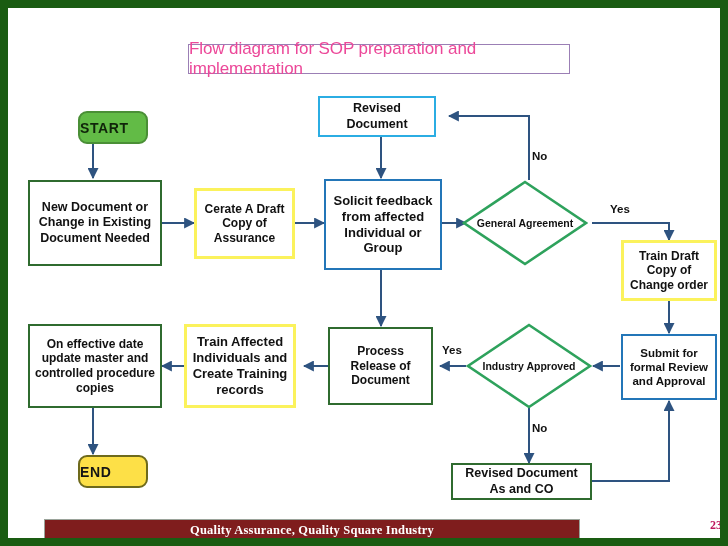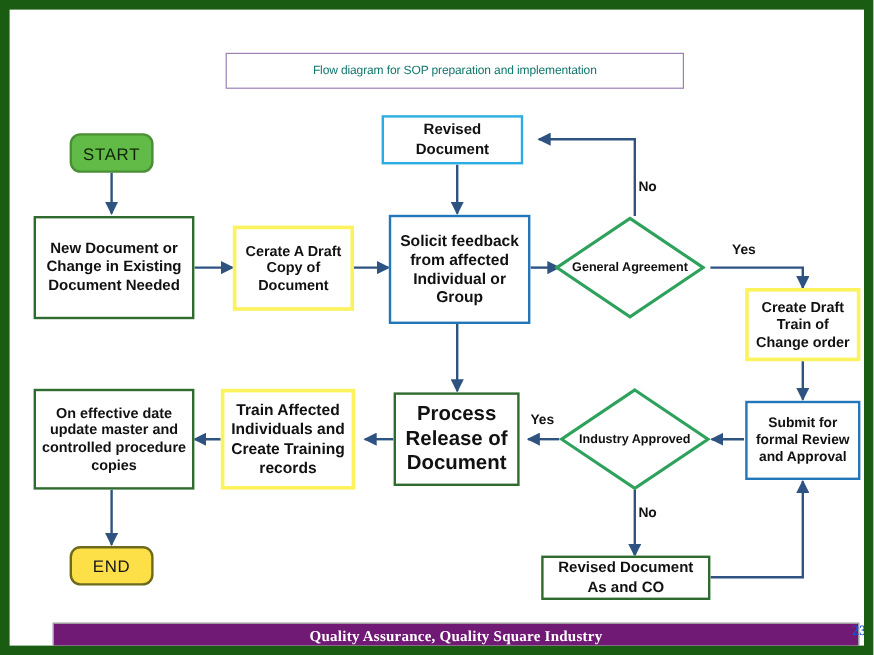--- a/index.html
+++ b/index.html
@@ -40,22 +40,22 @@
     position: absolute;
     left: 180px;
     top: 36px;
     width: 380px;
     height: 28px;
     border: 1px solid #9b7fb5;
     background: #ffffff;
     display: flex;
     align-items: center;
     justify-content: center;
-    font-size: 10px;
-    color: #0f766e;
+    font-size: 17px;
+    color: #ec4899;
     letter-spacing: -0.1px;
   }
   
   .node {
     position: absolute;
     box-sizing: border-box;
     display: flex;
     align-items: center;
     justify-content: center;
     text-align: center;
@@ -68,24 +68,24 @@
   .node.green    { border: 2px solid #2f6b2f; }
   .node.yellow   { border: 3px solid #fbf25c; }
   .node.blue     { border: 2px solid #2376b8; }
   .node.ltblue   { border: 2px solid #2bade3; }
 
   .terminator {
     position: absolute;
     box-sizing: border-box;
     display: flex;
     align-items: center;
-    justify-content: center;
     border-radius: 9px;
-    font-weight: normal;
+    font-weight: bold;
     letter-spacing: 0.6px;
+    margin-left: 20px;
   }
   .term-start {
     background: #62bb46;
     border: 2px solid #4a8f36;
     color: #10240a;
   }
   .term-end {
     background: #fde047;
     border: 2px solid #6e6a1c;
     color: #151515;
@@ -120,44 +120,44 @@
     font-weight: bold;
     color: #111111;
     white-space: nowrap;
   }
 
   
   .footer-bar {
     position: absolute;
     left: 36px;
     top: 511px;
-    width: 672px;
+    width: 536px;
     height: 22px;
-    background: #701a75;
+    background: #7f1d1d;
     border: 1px solid #9aa39a;
     box-sizing: border-box;
     display: flex;
     align-items: center;
     justify-content: center;
   }
   .footer-text {
     font-family: "Liberation Serif", serif;
     font-size: 12.5px;
     font-weight: bold;
     color: #ffffff;
     letter-spacing: 0.2px;
   }
   .page-number {
     position: absolute;
     right: 14px;
     top: 510px;
     font-family: "Liberation Serif", serif;
     font-size: 12px;
     font-weight: bold;
-    color: #1d4ed8;
+    color: #be185d;
   }
 </style>
 </head>
 <body>
 
 <div id="slide">
   <div id="canvas">
 
     <svg class="edges" viewBox="0 0 728 546" xmlns="http://www.w3.org/2000/svg">
       <defs>
@@ -213,51 +213,51 @@
 
     <div class="terminator term-end" style="left:50px; top:447px; width:70px; height:33px; font-size:14px;">
       <span>END</span>
     </div>
 
     <div class="node green" style="left:20px; top:172px; width:134px; height:86px; font-size:12.5px;">
       <span>New Document or Change in Existing Document Needed</span>
     </div>
 
     <div class="node yellow" style="left:186px; top:180px; width:101px; height:71px; font-size:12px;">
-      <span>Cerate A Draft Copy of Document</span>
+      <span>Cerate A Draft Copy of Assurance</span>
     </div>
 
     <div class="node ltblue" style="left:310px; top:88px; width:118px; height:41px; font-size:12.5px;">
       <span>Revised Document</span>
     </div>
 
     <div class="node blue" style="left:316px; top:171px; width:118px; height:91px; font-size:13px;">
       <span>Solicit feedback from affected Individual  or Group</span>
     </div>
 
     <div class="diamond" style="left:454px; top:172px; width:126px; height:86px;">
       <svg class="dshape" viewBox="0 0 126 86" preserveAspectRatio="none">
         <polygon points="63,2 124,43 63,84 2,43" fill="#ffffff" stroke="#2ea25c" stroke-width="2.6"></polygon>
       </svg>
       <div class="dlabel">General Agreement</div>
     </div>
 
     <div class="node yellow" style="left:613px; top:232px; width:96px; height:61px; font-size:12px;">
-      <span>Create Draft Train of Change order</span>
+      <span>Train Draft Copy of Change order</span>
     </div>
 
     <div class="node green" style="left:20px; top:316px; width:134px; height:84px; font-size:12px;">
       <span>On effective date update master and controlled procedure  copies</span>
     </div>
 
     <div class="node yellow" style="left:176px; top:316px; width:112px; height:84px; font-size:13px;">
       <span>Train Affected Individuals and Create Training records</span>
     </div>
 
-    <div class="node green" style="left:320px; top:319px; width:105px; height:78px; font-size:17px;">
+    <div class="node green" style="left:320px; top:319px; width:105px; height:78px; font-size:12px;">
       <span>Process Release of Document</span>
     </div>
 
     <div class="diamond" style="left:458px; top:315px; width:126px; height:86px;">
       <svg class="dshape" viewBox="0 0 126 86" preserveAspectRatio="none">
         <polygon points="63,2 124,43 63,84 2,43" fill="#ffffff" stroke="#2ea25c" stroke-width="2.6"></polygon>
       </svg>
       <div class="dlabel">Industry Approved</div>
     </div>
 

